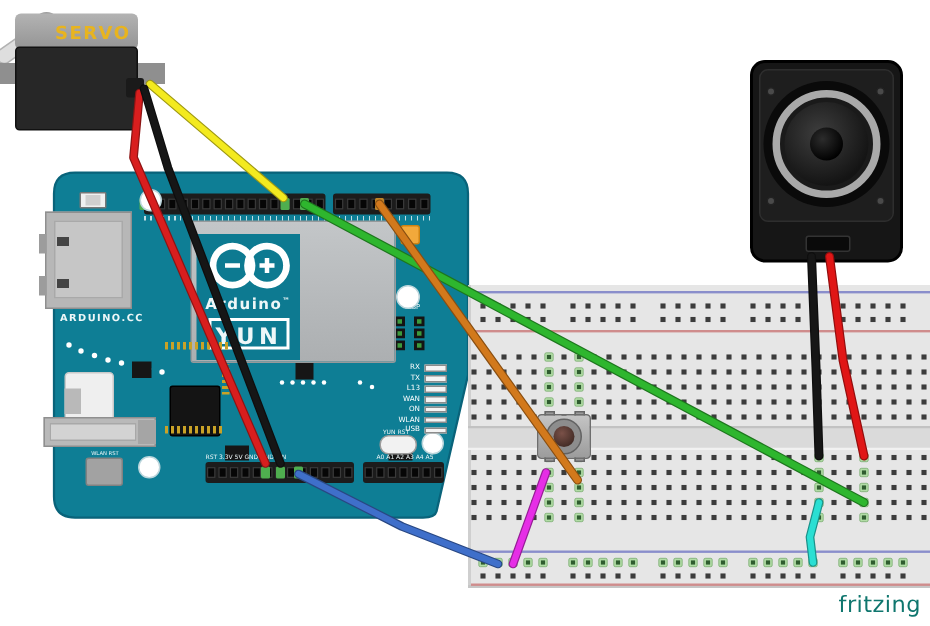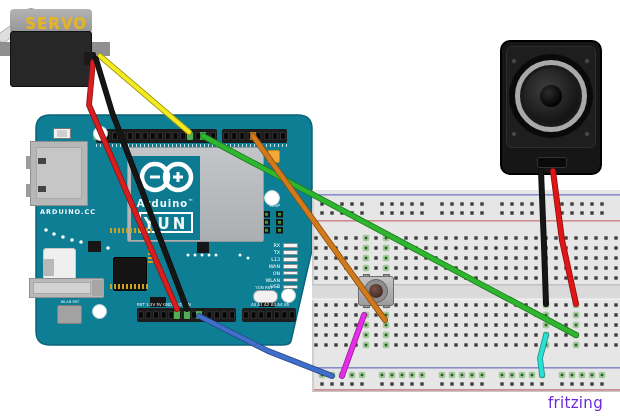--- a/index.html
+++ b/index.html
@@ -646,21 +646,21 @@
   <div class="abs part" style="left:96px;top:144px;width:121px;height:3px;background:repeating-linear-gradient(90deg,rgba(255,255,255,.75) 0 1px,transparent 1px 4px)"></div>
   <div class="abs part" style="left:222px;top:144px;width:66px;height:3px;background:repeating-linear-gradient(90deg,rgba(255,255,255,.75) 0 1px,transparent 1px 4px)"></div>
   <div class="abs part tealtxt" style="left:137px;top:302px;width:100px;font-size:4px;white-space:nowrap">RST 3.3V 5V GND GND VIN</div>
   <div class="abs part tealtxt" style="left:242px;top:302px;width:56px;font-size:4px;text-align:center;white-space:nowrap">A0 A1 A2 A3 A4 A5</div>
 
   <div class="abs part" style="left:0;top:0;width:114px;height:94px">
     <div class="abs" style="left:-9px;top:11.5px;width:40px;height:11px;background:#dedede;border:1px solid #b2b2b2;border-radius:6px;transform:rotate(-35deg);transform-origin:100% 50%"></div>
     <div class="abs" style="left:22px;top:8px;width:18px;height:18px;background:#c6c6c6;border:2px solid #9e9e9e;border-radius:50%"></div>
     <div class="abs" style="left:28px;top:14px;width:6px;height:6px;background:#808080;border-radius:50%"></div>
     <div class="abs" style="left:10px;top:9px;width:82px;height:24px;background:linear-gradient(#b3b3b3,#949494);border-radius:4px">
-      <span style="position:absolute;right:5px;top:6px;font-size:15px;font-weight:bold;letter-spacing:1px;color:#e8b41f">SERVO</span>
+      <span style="position:absolute;right:5px;top:6px;font-size:12px;font-weight:bold;letter-spacing:1px;color:#e8b41f">SERVO</span>
     </div>
     <div class="abs" style="left:0;top:42px;width:13px;height:14px;background:#8f8f8f"></div>
     <div class="abs" style="left:89px;top:42px;width:21px;height:14px;background:#8f8f8f"></div>
     <div class="abs" style="left:10px;top:31px;width:82px;height:56px;background:#272727;border-radius:3px;border:1px solid #111"></div>
     <div class="abs" style="left:84px;top:52px;width:12px;height:13px;background:#1a1a1a;border-radius:2px"></div>
   </div>
 
   <div class="abs part" style="left:500px;top:40px;width:102px;height:135px;background:#161616;border:2px solid #000;border-radius:10px">
     <div class="abs" style="left:4px;top:4px;width:90px;height:102px;background:#1e1e1e;border:1px solid #2e2e2e;border-radius:6px"></div>
     <div class="abs" style="left:9px;top:16px;width:6px;height:6px;background:#4a4a4a;border:1px solid #222;border-radius:50%"></div>
@@ -700,21 +700,21 @@
       <polyline points="364,315 342,376" fill="none" stroke="rgb(150,30,150)" stroke-width="5.800000000000001" stroke-linecap="round" stroke-linejoin="round"></polyline>
       <polyline points="364,315 342,376" fill="none" stroke="#e62ee6" stroke-width="4.2" stroke-linecap="round" stroke-linejoin="round"></polyline>
       <polyline points="546,335 540,358 542,375" fill="none" stroke="rgb(27,145,137)" stroke-width="5.800000000000001" stroke-linecap="round" stroke-linejoin="round"></polyline>
       <polyline points="546,335 540,358 542,375" fill="none" stroke="#2adfd3" stroke-width="4.2" stroke-linecap="round" stroke-linejoin="round"></polyline>
       <polyline points="541,171 544,245 546,304" fill="none" stroke="rgb(14,14,14)" stroke-width="6" stroke-linecap="round" stroke-linejoin="round"></polyline>
       <polyline points="541,171 544,245 546,304" fill="none" stroke="#161616" stroke-width="4.4" stroke-linecap="round" stroke-linejoin="round"></polyline>
       <polyline points="553,171 562,240 576,304" fill="none" stroke="rgb(146,14,14)" stroke-width="6" stroke-linecap="round" stroke-linejoin="round"></polyline>
       <polyline points="553,171 562,240 576,304" fill="none" stroke="#e01616" stroke-width="4.4" stroke-linecap="round" stroke-linejoin="round"></polyline>
     </svg>
 
-  <div class="abs wm" style="left:548px;top:394px;width:66px;text-align:left;font-size:15px;color:#6d28d9;letter-spacing:.3px">fritzing</div>
+  <div class="abs wm" style="left:548px;top:394px;width:66px;text-align:right;font-size:15px;color:#0f766e;letter-spacing:.3px">fritzing</div>
 <div class="abs part" style="left: 248px; top: 243px; width: 32px; font-size: 4.8px; color: rgb(255, 255, 255); text-align: right; line-height: 5px;">RX</div>
     <div class="abs part" style="left: 283px; top: 243.3px; width: 15px; height: 4.6px; background: rgb(245, 245, 245); border: 1px solid rgb(140, 140, 140);"></div>
     <div class="abs part" style="left: 248px; top: 249.9px; width: 32px; font-size: 4.8px; color: rgb(255, 255, 255); text-align: right; line-height: 5px;">TX</div>
     <div class="abs part" style="left: 283px; top: 250.2px; width: 15px; height: 4.6px; background: rgb(245, 245, 245); border: 1px solid rgb(140, 140, 140);"></div>
     <div class="abs part" style="left: 248px; top: 256.8px; width: 32px; font-size: 4.8px; color: rgb(255, 255, 255); text-align: right; line-height: 5px;">L13</div>
     <div class="abs part" style="left: 283px; top: 257.1px; width: 15px; height: 4.6px; background: rgb(245, 245, 245); border: 1px solid rgb(140, 140, 140);"></div>
     <div class="abs part" style="left: 248px; top: 263.7px; width: 32px; font-size: 4.8px; color: rgb(255, 255, 255); text-align: right; line-height: 5px;">WAN</div>
     <div class="abs part" style="left: 283px; top: 264px; width: 15px; height: 4.6px; background: rgb(245, 245, 245); border: 1px solid rgb(140, 140, 140);"></div>
     <div class="abs part" style="left: 248px; top: 270.6px; width: 32px; font-size: 4.8px; color: rgb(255, 255, 255); text-align: right; line-height: 5px;">ON</div>
     <div class="abs part" style="left: 283px; top: 270.9px; width: 15px; height: 4.6px; background: rgb(245, 245, 245); border: 1px solid rgb(140, 140, 140);"></div>

